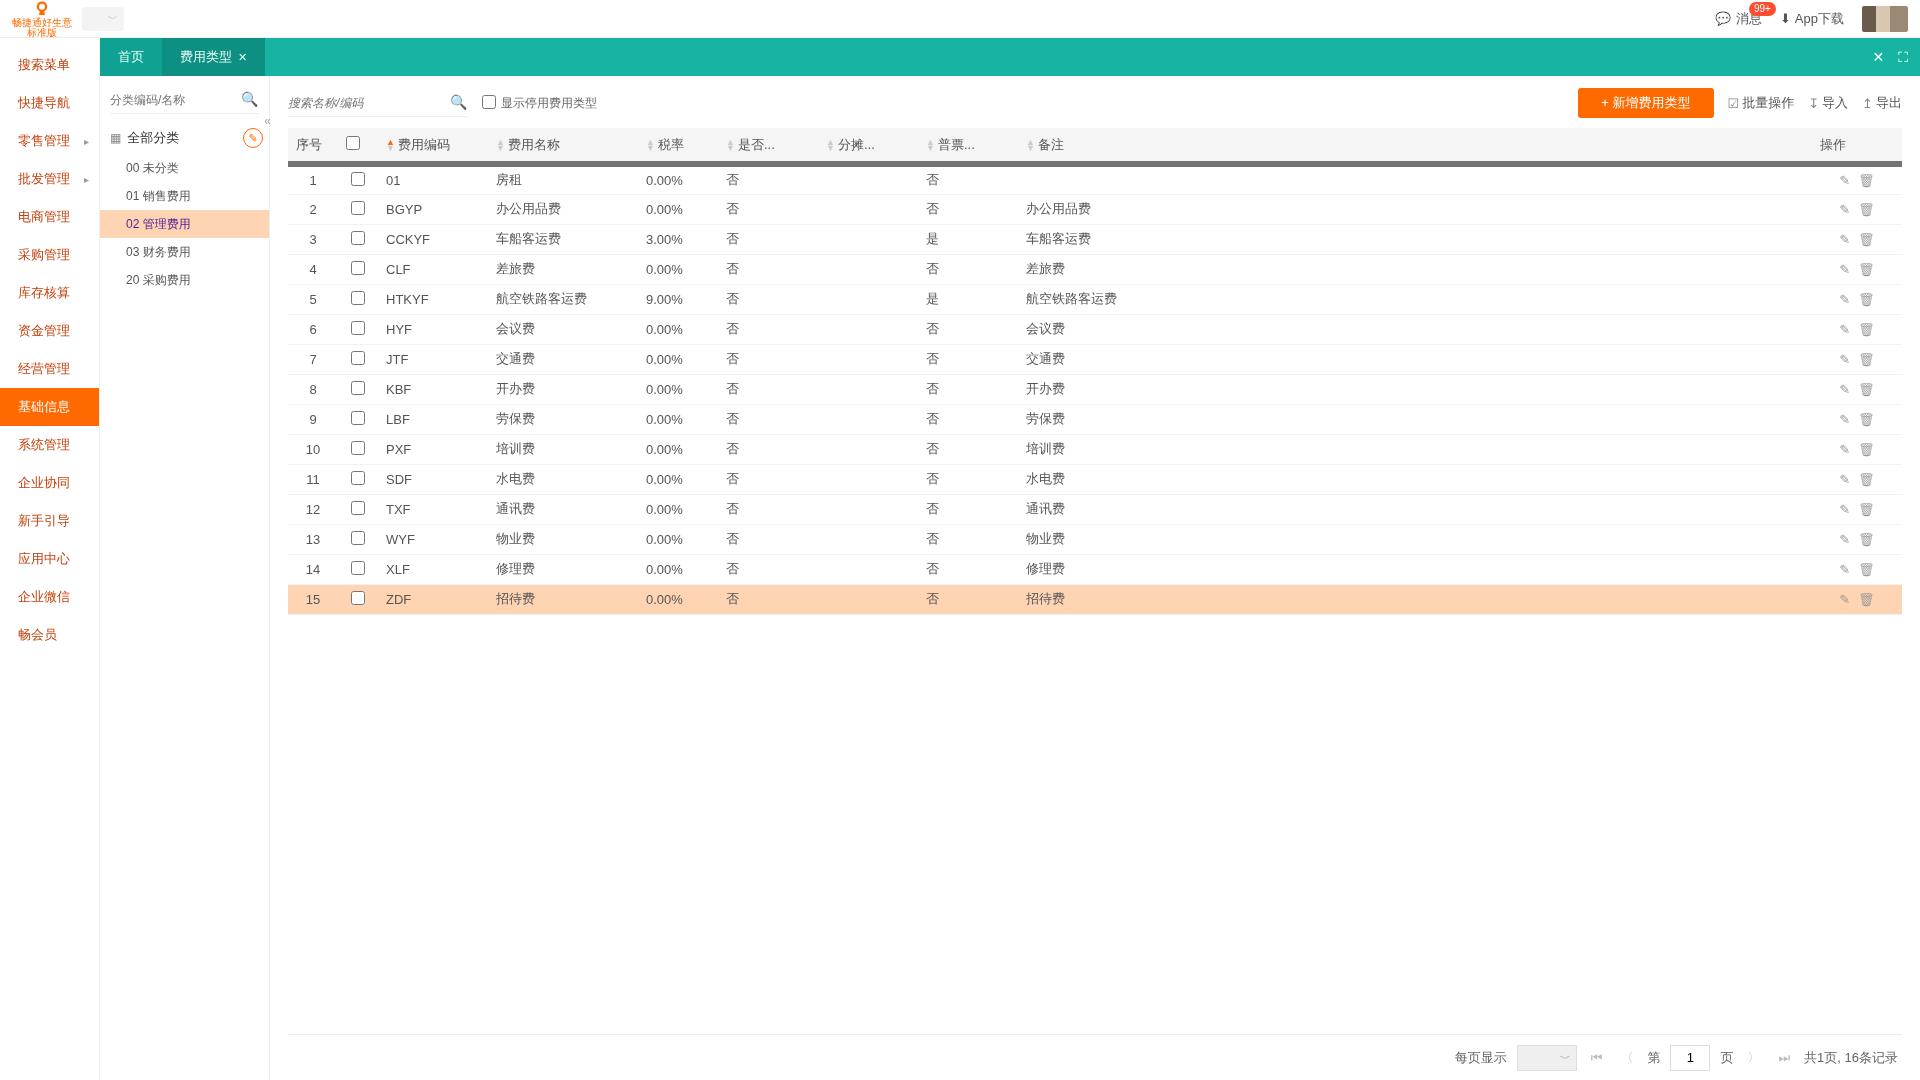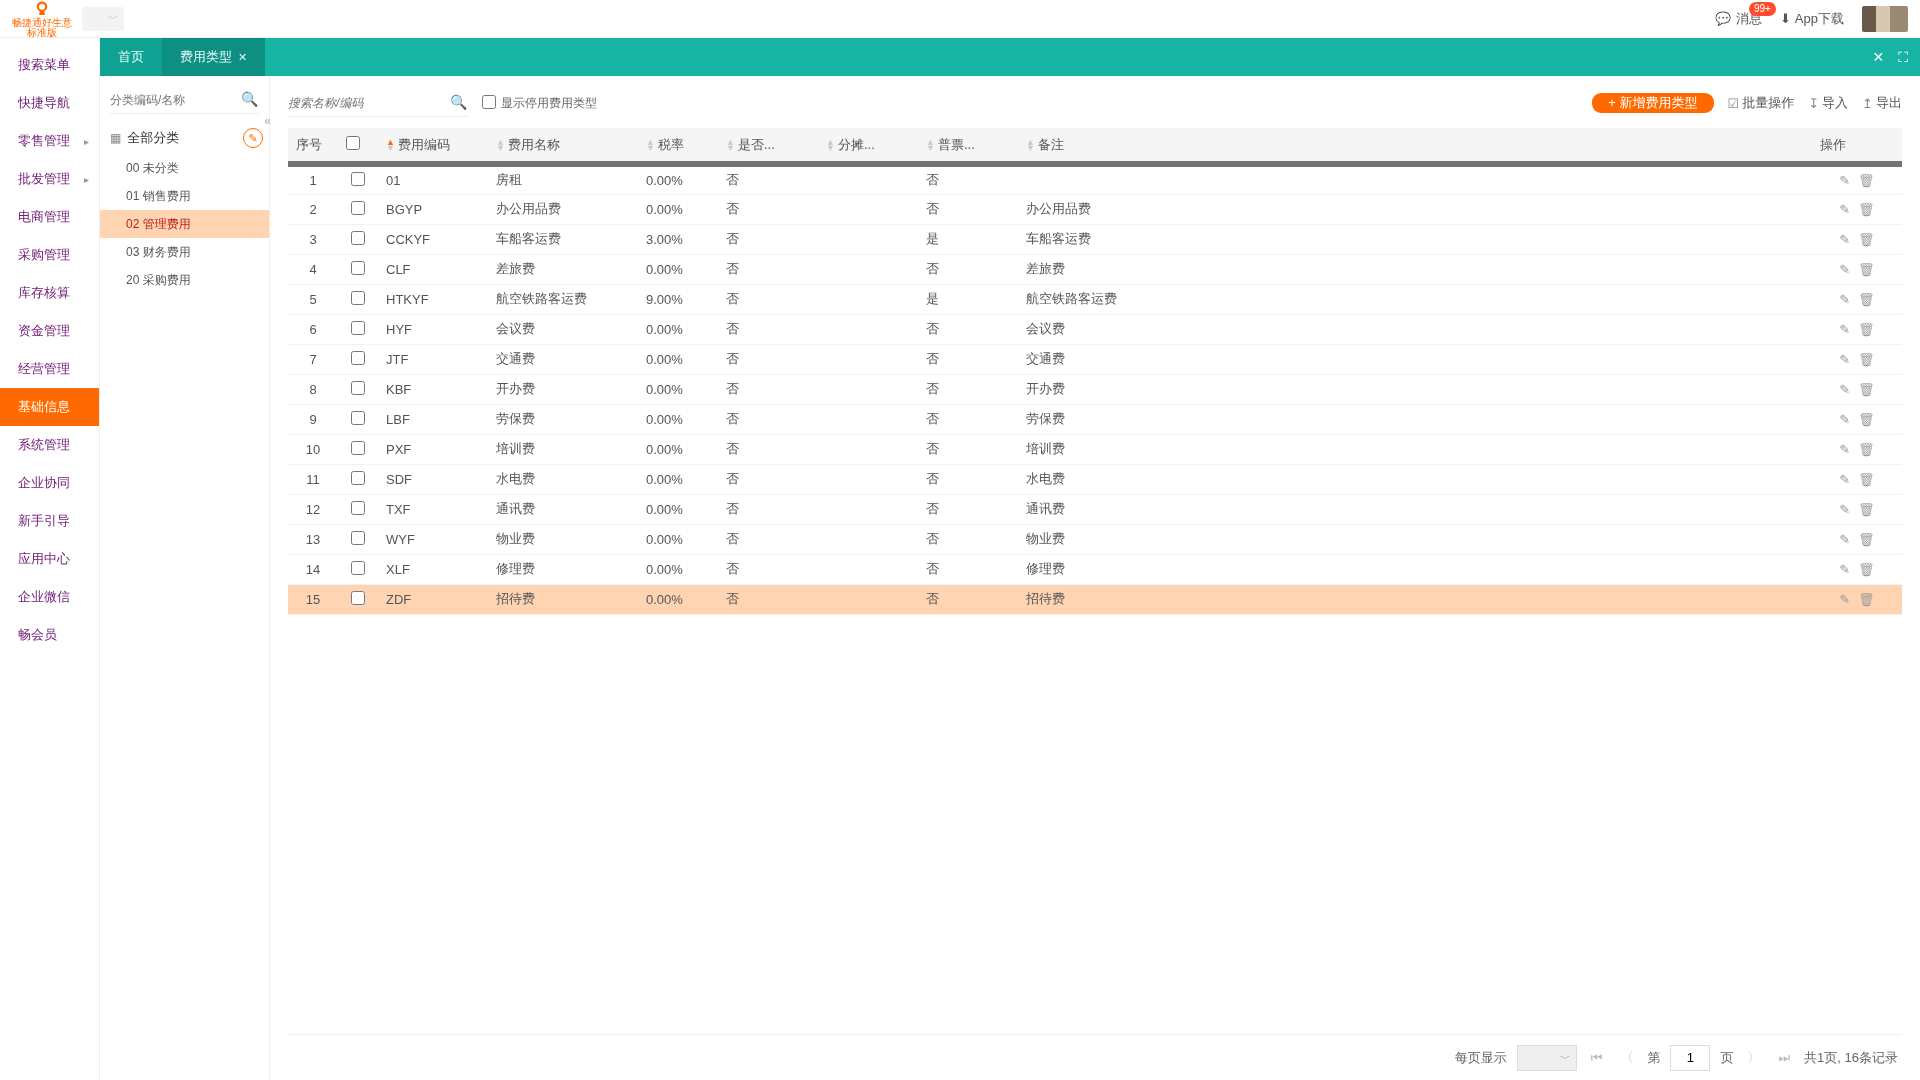--- a/index.html
+++ b/index.html
@@ -12,21 +12,21 @@
 .logo-box .logo-svg { width: 20px; height: 18px; }
 .header-title-box { background: #f3f3f3; color: #bbb; padding: 2px 24px 2px 18px; border-radius: 3px; font-size: 13px; height: 24px; display: flex; align-items: center; position: relative; }
 .header-title-box .chev { position: absolute; right: 6px; color: #bbb; font-size: 10px; }
 .header-right { display: flex; align-items: center; gap: 18px; font-size: 13px; color: #555; }
 .header-right .item { display: flex; align-items: center; gap: 4px; cursor: pointer; position: relative; }
 .header-right .badge { position: absolute; top: -8px; right: -14px; background: #ff4d2e; color: #fff; border-radius: 9px; font-size: 10px; padding: 1px 5px; line-height: 12px; }
 .header-right .avatar { width: 46px; height: 26px; background: linear-gradient(90deg,#6a5a4a 30%,#d9c7b1 30%,#d9c7b1 60%,#9a8a74 60%); border-radius: 2px; filter: blur(0.5px); }
 
 
 .left-nav { position: absolute; top: 38px; bottom: 0; left: 0; width: 100px; border-right: 1px solid #eee; padding-top: 8px; }
-.left-nav .nav-item { height: 38px; display: flex; align-items: center; padding-left: 18px; color: #701a75; cursor: pointer; font-size: 13px; position: relative; }
+.left-nav .nav-item { height: 38px; display: flex; align-items: center; padding-left: 18px; color: #c2410c; cursor: pointer; font-size: 13px; position: relative; }
 .left-nav .nav-item.has-caret::after { content: "▸"; position: absolute; right: 10px; color: #999; font-size: 10px; }
 .left-nav .nav-item.active { background: #ff6a00; color: #fff; }
 
 
 .tabs { position: absolute; left: 100px; right: 0; top: 38px; height: 38px; background: #17b3a3; display: flex; align-items: center; }
 .tabs .tab { color: #e6fcf9; height: 100%; display: flex; align-items: center; padding: 0 18px; cursor: pointer; font-size: 13px; gap: 6px; justify-content: center; }
 .tabs .tab.home { background: #0fa192; }
 .tabs .tab.active { background: #0d8f82; }
 .tabs .tab .close { font-size: 11px; cursor: pointer; }
 .tabs .tab-tools { margin-left: auto; display: flex; gap: 14px; padding-right: 12px; color: #fff; }
@@ -39,31 +39,31 @@
 .cat-panel { position: absolute; left: 0; top: 0; bottom: 0; width: 170px; border-right: 1px solid #eee; padding: 10px 0 0 0; }
 .cat-search { margin: 0 10px 8px 10px; position: relative; }
 .cat-search input { width: 100%; height: 28px; border: none; border-bottom: 1px solid #eee; outline: none; font-size: 12px; padding-right: 22px; }
 .cat-search .search-icon { position: absolute; right: 0; top: 5px; color: #ff6a00; font-size: 14px; }
 .cat-header { display: flex; align-items: center; height: 32px; padding-left: 10px; gap: 6px; font-size: 13px; color: #333; }
 .cat-header .grid-icon { color: #888; font-size: 12px; }
 .cat-header .edit-btn { margin-left: auto; margin-right: 6px; width: 20px; height: 20px; border: 1px solid #ff6a00; border-radius: 50%; display: flex; align-items: center; justify-content: center; color: #ff6a00; font-size: 11px; cursor: pointer; }
 .cat-collapse { position: absolute; right: -2px; top: 38px; color: #aaa; font-size: 12px; cursor: pointer; }
 .cat-list { }
 .cat-item { height: 28px; display: flex; align-items: center; padding-left: 26px; font-size: 12px; color: #555; cursor: pointer; }
-.cat-item.active { background: #ffd4b3; color: #b91c1c; }
+.cat-item.active { background: #ffd4b3; color: #4c1d95; }
 
 
 .main-panel { position: absolute; left: 170px; right: 0; top: 0; bottom: 0; padding: 10px 18px 0 18px; display: flex; flex-direction: column; }
 .toolbar { display: flex; align-items: center; height: 34px; gap: 14px; margin-bottom: 8px; }
 .toolbar .search-box { width: 180px; position: relative; }
 .toolbar .search-box input { width: 100%; height: 28px; border: none; border-bottom: 1px solid #eee; outline: none; font-size: 12px; padding-right: 22px; font-style: italic; }
 .toolbar .search-box .search-icon { position: absolute; right: 0; top: 5px; color: #ff6a00; font-size: 14px; }
 .toolbar .check-wrap { display: flex; align-items: flex-start; gap: 5px; color: #666; font-size: 12px; }
 .toolbar .spacer { flex: 1; }
-.toolbar .btn-primary { background: #ff6a00; color: #fff; border: none; border-radius: 9px; height: 20px; padding: 0 16px; font-size: 13px; cursor: pointer; }
+.toolbar .btn-primary { background: #ff6a00; color: #fff; border: none; border-radius: 3px; height: 30px; padding: 0 23px; font-size: 13px; cursor: pointer; }
 .toolbar .link-btn { color: #555; font-size: 13px; cursor: pointer; display: flex; align-items: center; gap: 3px; }
 .toolbar .link-btn .icn { color: #888; font-size: 13px; }
 
 
 .table-wrap { flex: 1; overflow: auto; }
 table { width: 100%; border-collapse: collapse; table-layout: fixed; }
 thead th { background: #f5f5f5; text-align: left; font-weight: normal; color: #555; height: 36px; padding: 0 8px; border-bottom: 6px solid #737373; position: relative; }
 thead th .sort { color: #ccc; font-size: 9px; display: inline-flex; flex-direction: column; line-height: 6px; vertical-align: middle; margin-right: 3px; }
 thead th.sorted .sort .up { color: #ff6a00; }
 tbody td { height: 30px; padding: 0 8px; color: #555; border-bottom: 1px solid #f2f2f2; }

